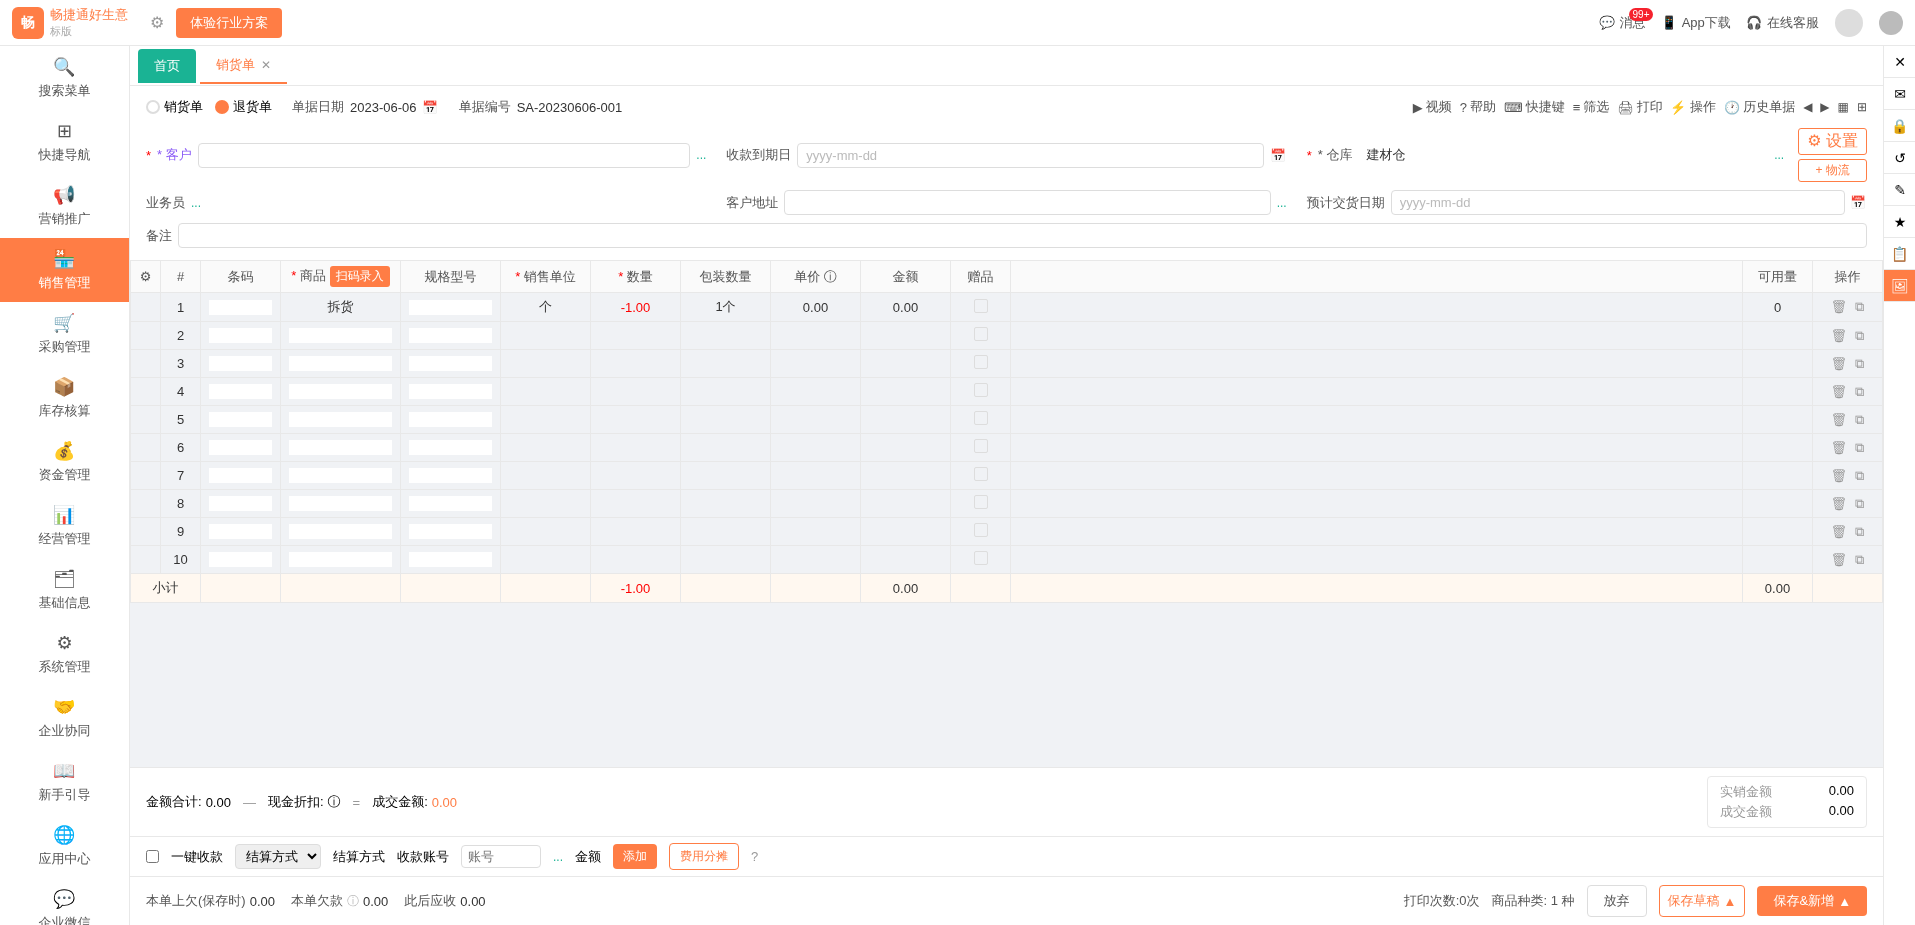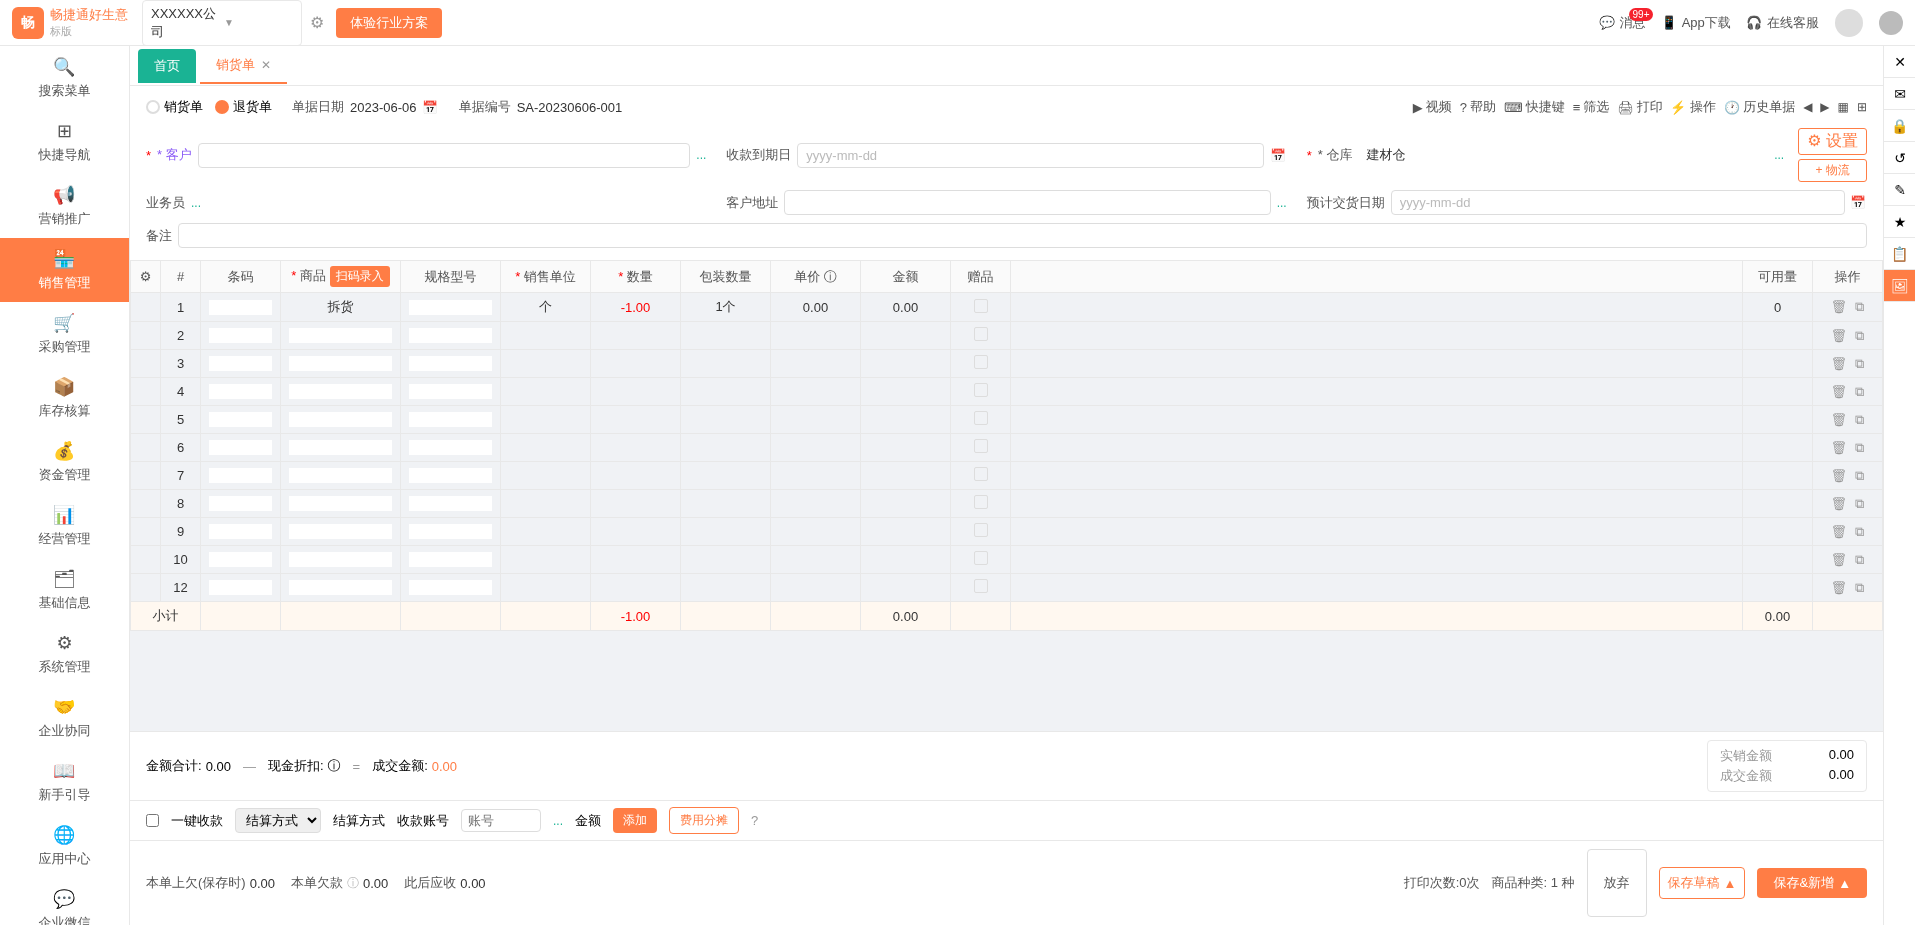--- a/index.html
+++ b/index.html
@@ -80,45 +80,41 @@
     .payment-row .help-icon { color: #999; cursor: pointer; }
 
     
     .bottom-bar { background: #fff; padding: 8px 16px; border-top: 1px solid #e8e8e8; display: flex; align-items: center; gap: 16px; }
     .bottom-bar .stat-item { display: flex; align-items: center; gap: 4px; color: #555; }
     .bottom-bar .stat-item .help { color: #bbb; cursor: pointer; font-size: 12px; }
     .bottom-bar .stat-item .val { color: #333; }
     .bottom-bar-right { margin-left: auto; display: flex; align-items: center; gap: 12px; }
     .print-stat { color: #555; }
     .goods-kind { color: #555; }
-    .discard-btn { border: 1px solid #ddd; background: #fff; border-radius: 4px; padding: 24px 16px; cursor: pointer; color: #555; }
+    .discard-btn { border: 1px solid #ddd; background: #fff; border-radius: 4px; padding: 6px 16px; cursor: pointer; color: #555; }
     .draft-btn { border: 1px solid #ff7d45; background: #fff; border-radius: 4px; padding: 6px 8px; cursor: pointer; color: #ff7d45; display: flex; align-items: center; gap: 4px; }
     .save-btn { background: #ff7d45; color: #fff; border: none; border-radius: 4px; padding: 6px 16px; cursor: pointer; display: flex; align-items: center; gap: 4px; }
 
     
     .cb { width: 14px; height: 14px; border: 1px solid #ddd; border-radius: 2px; display: inline-block; }
 
     .content-inner { display: flex; flex-direction: column; flex: 1; overflow: hidden; position: relative; }
 
     .table-container { overflow: auto; flex: 1; }
   </style>
 </head>
 <body>
 
 <div class="topbar">
   <div class="topbar-logo">
     <div class="topbar-logo-icon">畅</div>
     <div class="topbar-logo-text">
       <div>畅捷通好生意</div>
       <div style="font-size:11px;color:#aaa;">标版</div>
     </div>
-  </div>
-  <div class="topbar-company">
-    <span>XXXXXX公司</span>
-    <span class="arrow">▼</span>
   </div>
   <span class="topbar-settings-icon">⚙</span>
   <button class="topbar-trial-btn">体验行业方案</button>
   <div class="topbar-right">
     <div class="topbar-right-item">
       <span>💬</span>
       <span>消息</span>
       <span class="badge">99+</span>
     </div>
     <div class="topbar-right-item">
@@ -522,39 +518,20 @@
       <td></td>
       <td></td>
       <td><span class="cb"></span></td>
       <td></td>
       <td></td>
       <td>
         <span style="cursor:pointer;color:#999;margin-right:4px;">🗑</span>
         <span style="cursor:pointer;color:#999;">⧉</span>
       </td>
     </tr>
-              <tr>
-      <td></td>
-      <td>12</td>
-      <td><input type="text" style="border: none; width: 100%; outline: none;" value=""></td>
-      <td><input type="text" style="border: none; width: 100%; outline: none;"></td>
-      <td><input type="text" style="border: none; width: 100%; outline: none;" value=""></td>
-      <td></td>
-      <td style=""></td>
-      <td></td>
-      <td></td>
-      <td></td>
-      <td><span class="cb"></span></td>
-      <td></td>
-      <td></td>
-      <td>
-        <span style="cursor:pointer;color:#999;margin-right:4px;">🗑</span>
-        <span style="cursor:pointer;color:#999;">⧉</span>
-      </td>
-    </tr>
             </tbody>
           <tfoot>
             <tr class="subtotal-row">
               <td colspan="2">小计</td>
               <td></td>
               <td></td>
               <td></td>
               <td></td>
               <td style="color:#f00;">-1.00</td>
               <td></td>

